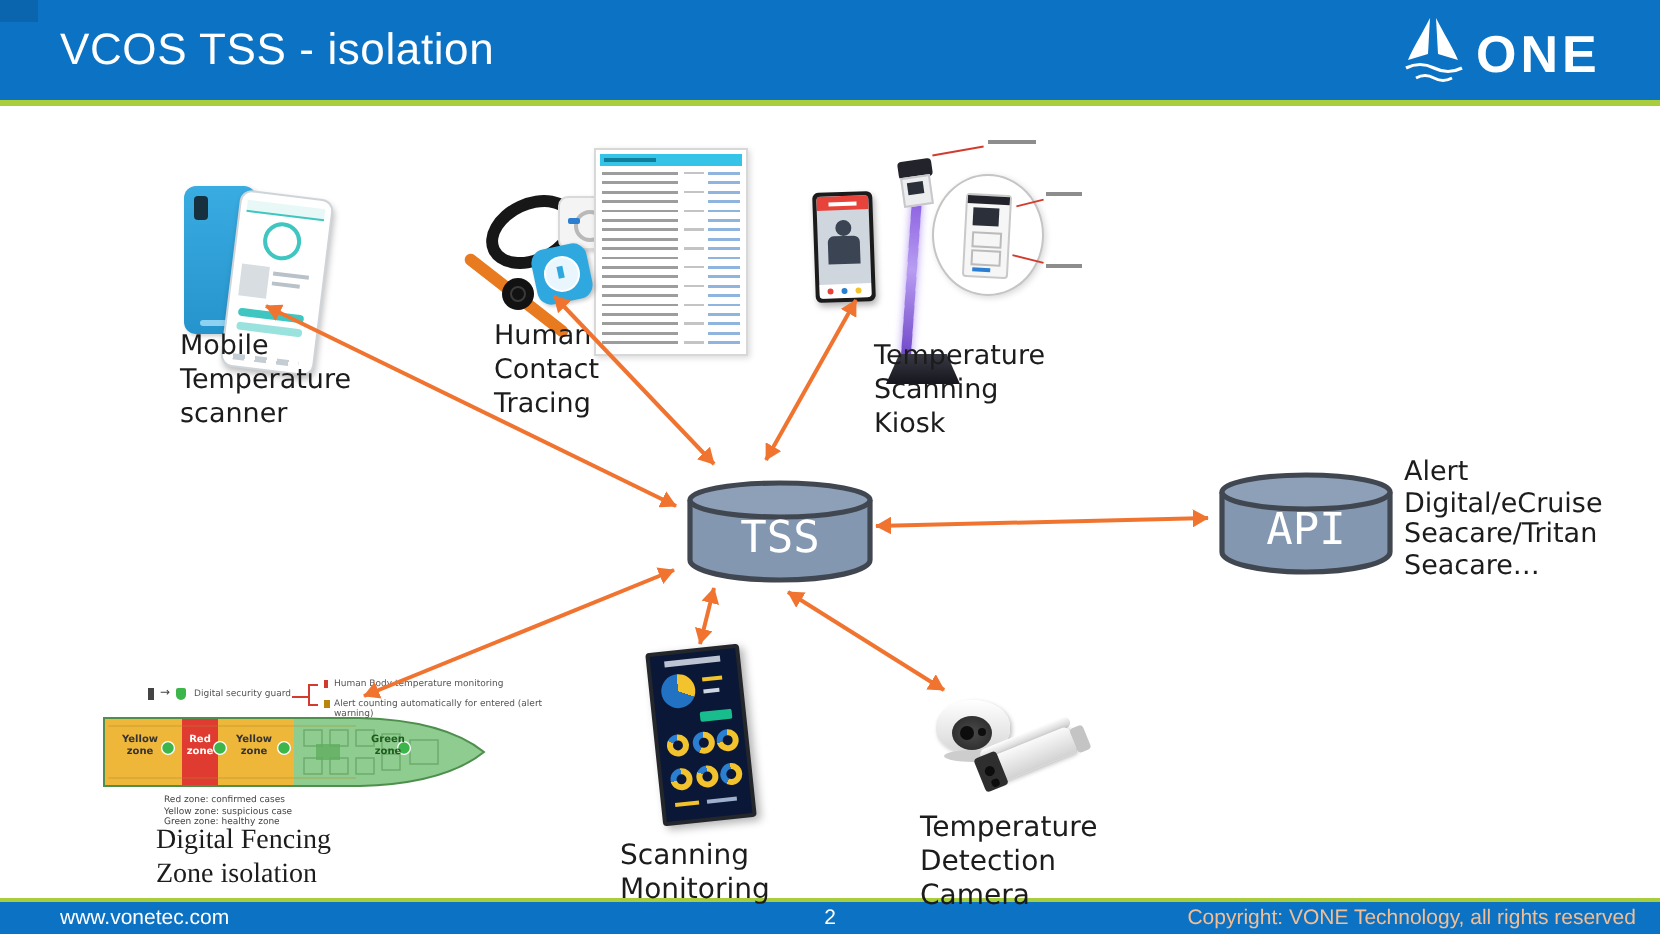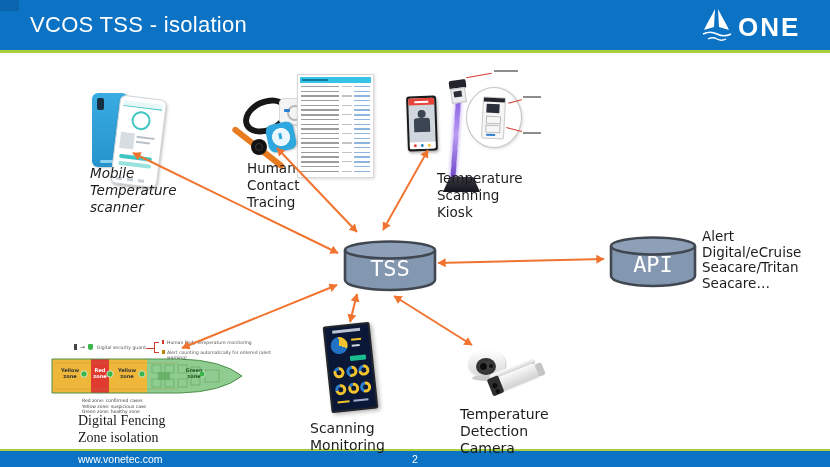--- a/index.html
+++ b/index.html
@@ -11,21 +11,21 @@
   .header-corner{position:absolute;left:0;top:0;width:19px;height:11px;background:#0A65AE;}
   .header-underline{position:absolute;left:0;top:50px;width:830px;height:3px;background:#A9CE3D;}
   .slide-title{position:absolute;left:30px;top:12px;color:#fff;font-size:22px;
                font-family:"Liberation Sans",sans-serif;font-weight:500;letter-spacing:.3px;}
   .logo{position:absolute;right:14px;top:7px;width:118px;height:38px;}
 
   
   .footer-line{position:absolute;left:0;top:449px;width:830px;height:2px;background:#A9CE3D;}
   .footer{position:absolute;left:0;top:451px;width:830px;height:16px;background:#0B72C4;
           font-family:"Liberation Sans",sans-serif;font-size:10.5px;color:#fff;}
-  .footer-site{position:absolute;left:30px;top:2px;margin-left:48px;}
+  .footer-site{position:absolute;left:30px;top:2px;}
   .footer-page{position:absolute;left:0;width:830px;text-align:center;top:2px;}
   .footer-copy{position:absolute;right:12px;top:2px;color:#F2BE93;}
 
   
   .main{position:absolute;left:0;top:53px;width:830px;height:396px;}
   .abs{position:absolute;}
   .diagram-label{position:absolute;font-size:13.5px;line-height:17px;color:#1c1c1c;
                  white-space:pre-line;z-index:4;}
   .arrows{position:absolute;left:0;top:0;width:830px;height:396px;z-index:6;pointer-events:none;}
 
@@ -236,21 +236,21 @@
     <div class="abs phone-white">
       <div class="bar"></div>
       <div class="ring"></div>
       <div class="photo"></div>
       <div class="tl1"></div>
       <div class="tl2"></div>
       <div class="btn1"></div>
       <div class="btn2"></div>
       <div class="nav"></div>
     </div>
-    <div class="diagram-label" style="left:90px;top:112px;font-style:italic;">Mobile
+    <div class="diagram-label" style="left:90px;top:112px;">Mobile
 Temperature
 scanner</div>
 
     <div class="abs band"></div>
     <div class="abs tag">
       <div class="ring"></div>
       <div class="dot"></div>
     </div>
     <div class="abs watch">
       <div class="face"></div>
@@ -405,15 +405,16 @@
     <div class="diagram-label" style="left:460px;top:353px;font-size:14px;">Temperature
 Detection
 Camera</div>
 
   </div>
 
   <div class="footer-line"></div>
   <div class="footer">
     <div class="footer-site">www.vonetec.com</div>
     <div class="footer-page">2</div>
+    <div class="footer-copy">Copyright: VONE Technology, all rights reserved</div>
   </div>
 
 </div>
 
 </body></html>

